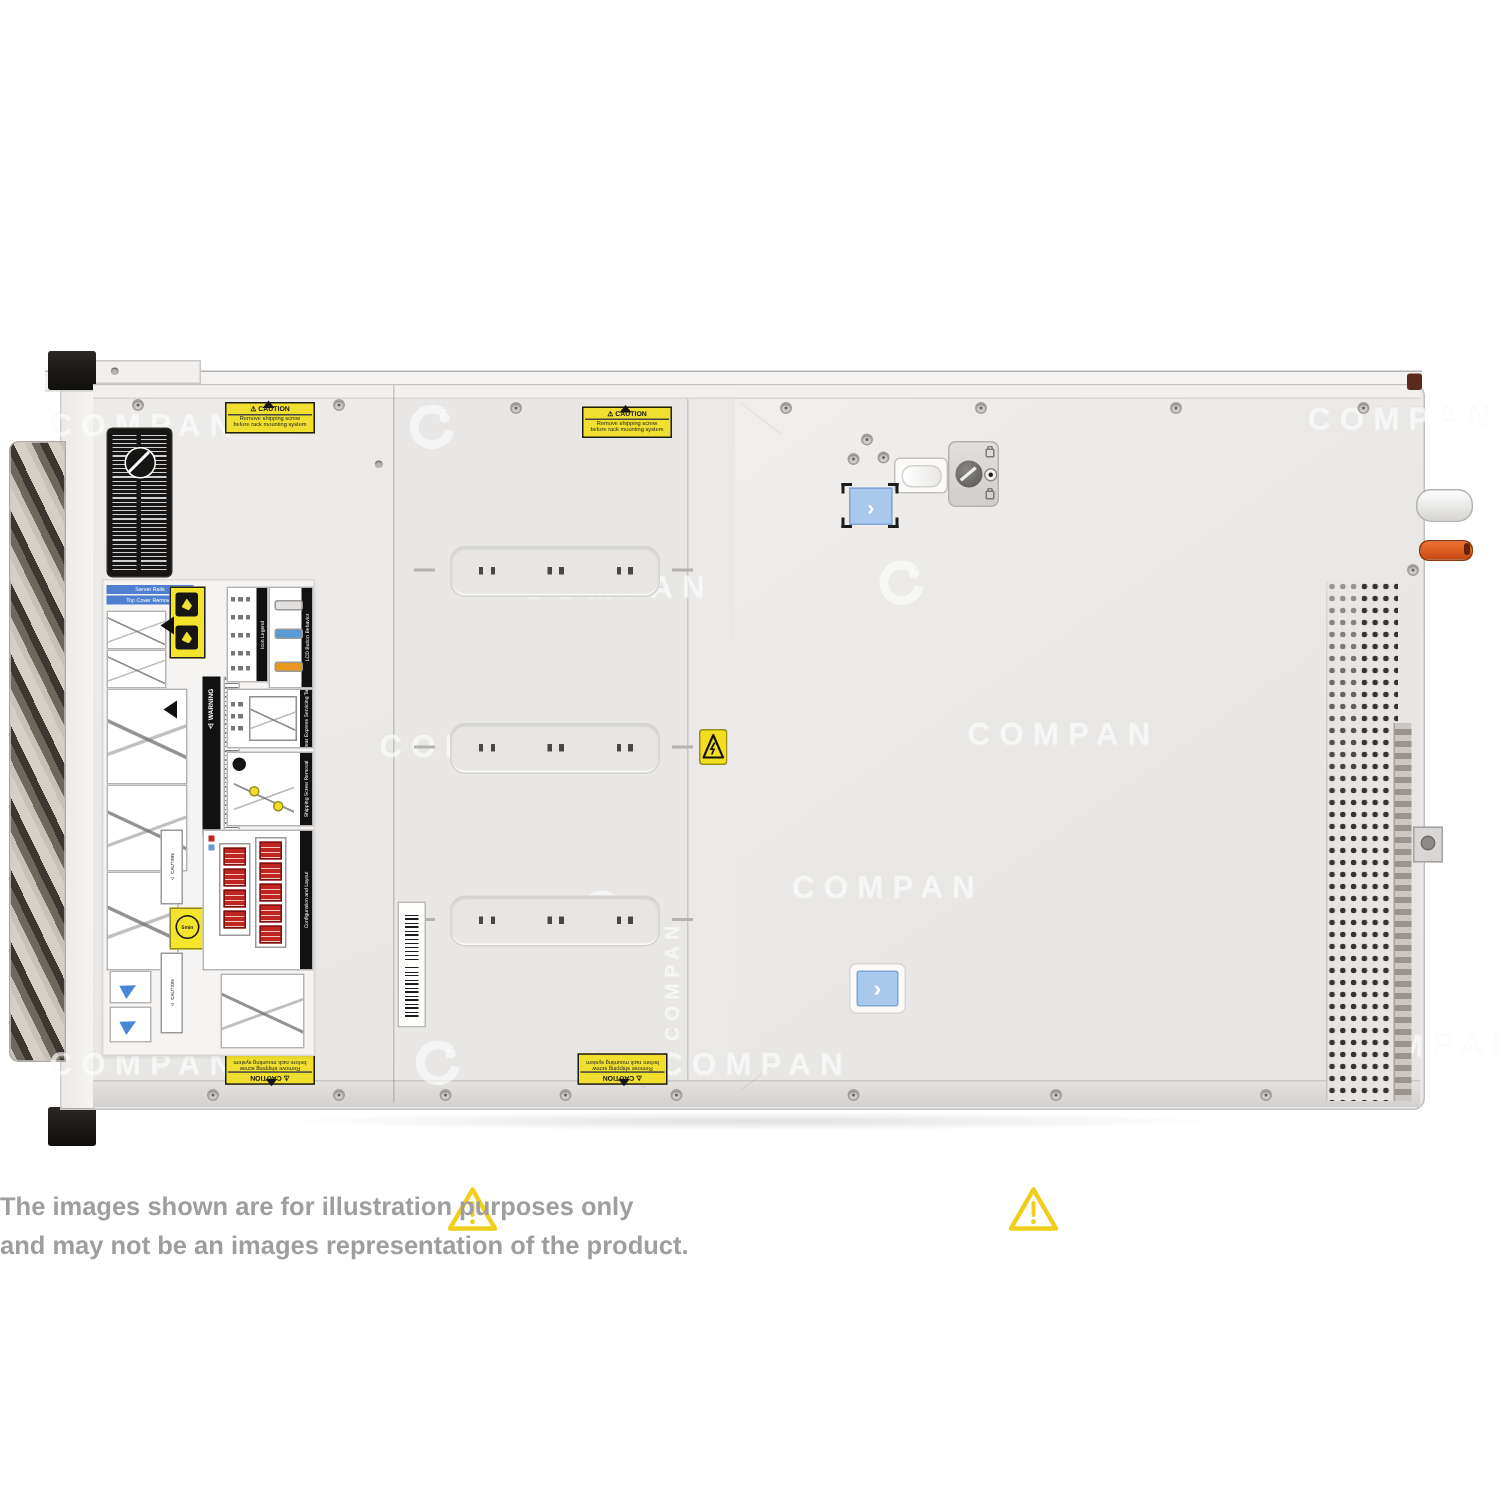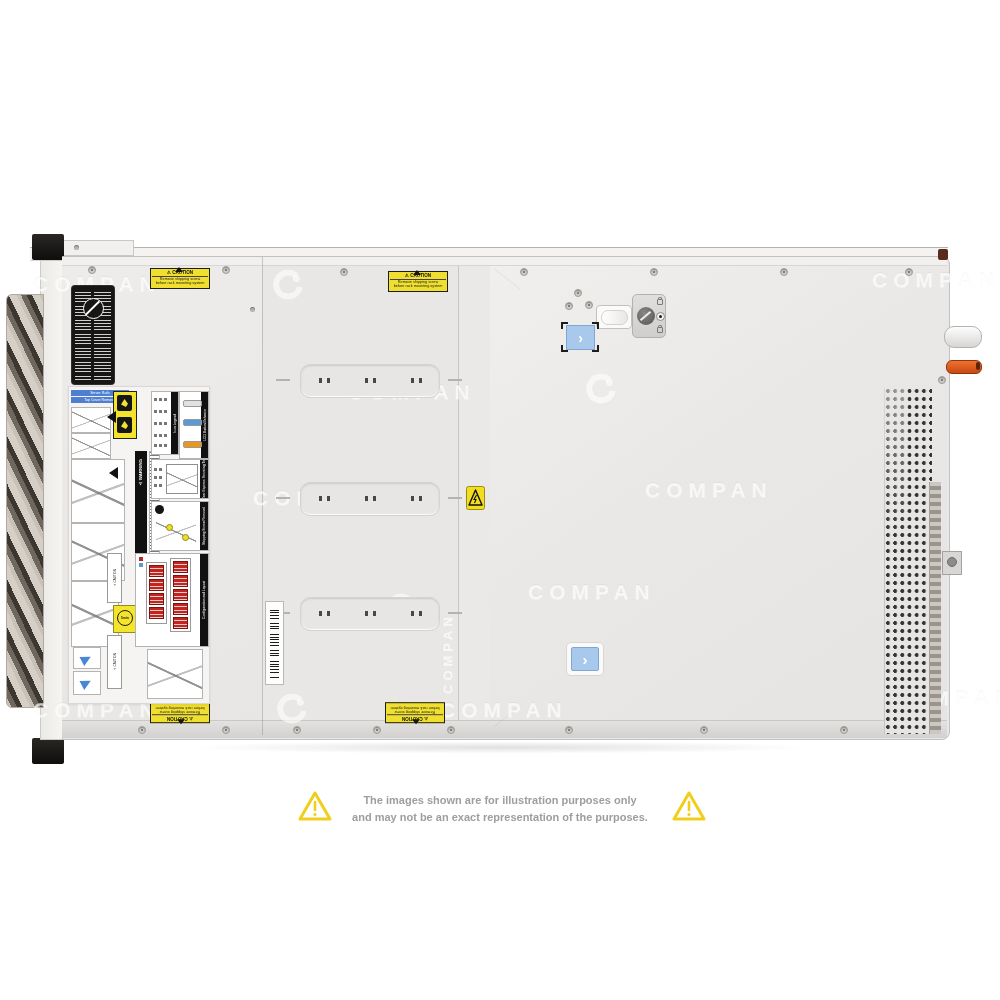--- a/index.html
+++ b/index.html
@@ -112,22 +112,22 @@
           background:linear-gradient(180deg,#f07030,#c84a12);border:1px solid #8f350c;}
   .orange::after{content:"";position:absolute;right:1px;top:1px;width:4px;height:8px;background:#5e2408;border-radius:2px;}
   .clip{left:942px;top:551px;width:18px;height:22px;background:#d8d7d5;border:1px solid #a3a2a0;}
   .clip::after{content:"";position:absolute;left:4px;top:5px;width:8px;height:8px;border-radius:50%;background:#8d8b89;border:1px solid #6f6d6b;}
   .stub{left:938px;top:249px;width:10px;height:11px;background:#5a2a1c;border-radius:2px;}
   
   .wm{font-size:21px;font-weight:bold;letter-spacing:6px;color:rgba(255,255,255,.62);
       text-shadow:0 1px 1px rgba(255,255,255,.35),0 -1px 0 rgba(0,0,0,.03);}
   .wm-v{font-size:13px;letter-spacing:4px;}
   
-  .disc-text{left:0;top:792px;width:1000px;text-align:center;color:#9e9e9e;font-weight:bold;
-             font-size:11px;line-height:1.55;}
+  .disc-text{left:0;top:792px;width:1000px;color:#9e9e9e;font-weight:bold;
+             font-size:17px;line-height:1.55;}
   
   .legrow{position:absolute;left:2px;width:14px;height:3px;background:repeating-linear-gradient(90deg,#777 0 3px,transparent 3px 5px);}
 </style>
 </head>
 <body>
 
 <div class="stage">
 
   <div class="abs backstrip"></div>
   <div class="abs toptab" style=""></div>
@@ -388,16 +388,16 @@
     <line x1="18" y1="12" x2="18" y2="20" stroke="#f0cf1c" stroke-width="2.6" stroke-linecap="round"></line>
     <circle cx="18" cy="24.5" r="1.6" fill="#f0cf1c"></circle>
   </svg>
   <svg class="abs" style="left:671px;top:790px;" width="36" height="33" viewBox="0 0 36 33">
     <path d="M18 3 L33 29 L3 29 Z" fill="none" stroke="#f0cf1c" stroke-width="3" stroke-linejoin="round"></path>
     <line x1="18" y1="12" x2="18" y2="20" stroke="#f0cf1c" stroke-width="2.6" stroke-linecap="round"></line>
     <circle cx="18" cy="24.5" r="1.6" fill="#f0cf1c"></circle>
   </svg>
   <div class="abs disc-text">
     <div>The images shown are for illustration purposes only</div>
-    <div>and may not be an exact representation of the purposes.</div>
+    <div>and may not be an images representation of the product.</div>
   </div>
 
 </div>
 
 </body></html>

